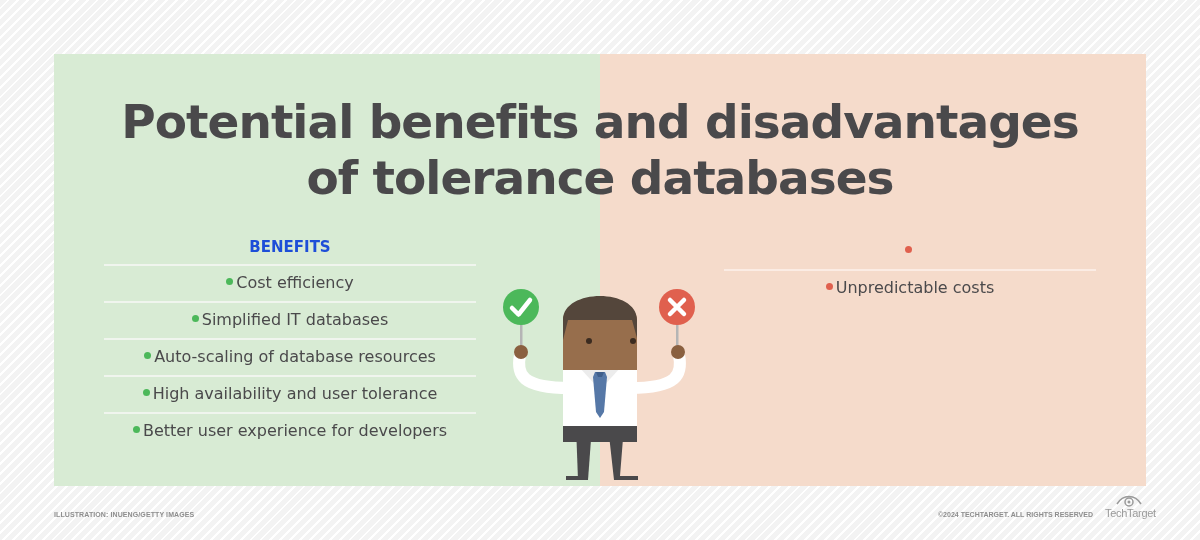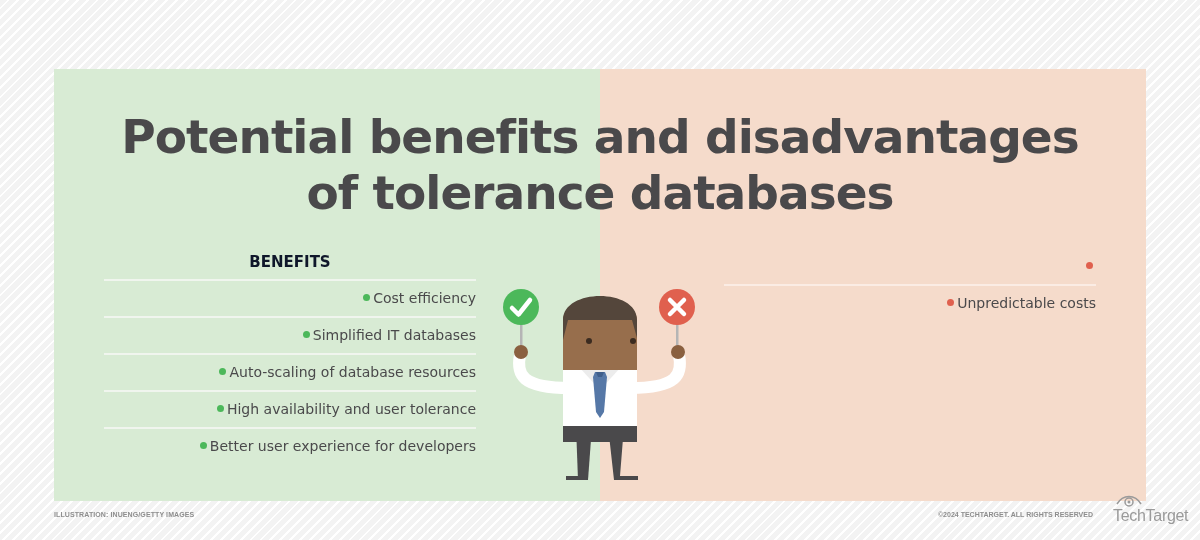--- a/index.html
+++ b/index.html
@@ -1,40 +1,40 @@
 <!DOCTYPE html>
 <html><head>
 <meta charset="utf-8">
 <style>
   html,body{margin:0;padding:0;}
   body{width:1200px;height:540px;position:relative;overflow:hidden;
     background:#f3f3f3;
     background-image:repeating-linear-gradient(135deg,#f3f3f3 0 5px,#ffffff 5px 7px);
     font-family:"Liberation Sans",sans-serif;}
-  .panel{position:absolute;left:54px;top:69px;width:1139px;height:432px;text-decoration:underline;}
+  .panel{position:absolute;left:54px;top:54px;width:1139px;height:432px;text-decoration:underline;}
   .half-left{position:absolute;left:0;top:0;width:546px;height:432px;background:#d8ebd4;}
   .half-right{position:absolute;left:546px;top:0;width:546px;height:432px;background:#f5dbcb;}
   .title{position:absolute;left:0;top:40px;width:1092px;text-align:center;
     font-family:"DejaVu Sans",sans-serif;font-weight:bold;font-size:47px;line-height:56px;
     color:#4a494b;letter-spacing:-1px;margin:0;}
   .list{position:absolute;width:372px;}
   .list.left{left:50px;top:180px;}
   .list.right{left:670px;top:180px;}
   .list-head{text-align:center;font-family:"DejaVu Sans",sans-serif;font-weight:bold;
-    font-size:15px;color:#0f172a;height:30px;line-height:26px;border-bottom:2px solid #f0f5ee;}
+    font-size:15px;color:#1d4ed8;height:30px;line-height:26px;border-bottom:2px solid #f0f5ee;}
   .list.right .list-head{border-bottom-color:#fbece4;}
-  .item{text-align:right;font-family:"DejaVu Sans",sans-serif;font-size:14px;color:#4a494b;
+  .item{text-align:center;font-family:"DejaVu Sans",sans-serif;font-size:16px;color:#4a494b;
     height:35px;line-height:34px;border-bottom:2px solid #f0f5ee;}
   .list.right .item{border-bottom-color:#fbece4;}
   .item.last{border-bottom:none;}
   .dot{display:inline-block;width:7px;height:7px;border-radius:50%;margin-right:3px;vertical-align:middle;position:relative;top:-2px;}
   .footer-left{position:absolute;left:54px;top:511px;font-size:7px;font-weight:bold;color:#8e8e8e;letter-spacing:0.1px;}
   .footer-right{position:absolute;right:107px;top:511px;font-size:7px;font-weight:bold;color:#8e8e8e;}
   .logo{position:absolute;left:1097px;top:494px;width:50px;height:26px;}
-  .logo-text{position:absolute;left:16px;top:13px;font-size:16px;color:#9a9a9a;letter-spacing:-0.3px;}
+  .logo-text{position:absolute;left:8px;top:13px;font-size:11px;color:#9a9a9a;letter-spacing:-0.3px;}
   .figure{position:absolute;left:500px;top:280px;width:200px;height:210px;}
 </style>
 </head>
 <body>
 
 <div class="panel">
   <div class="half-left"></div>
   <div class="half-right"></div>
 
   <h1 class="title">

